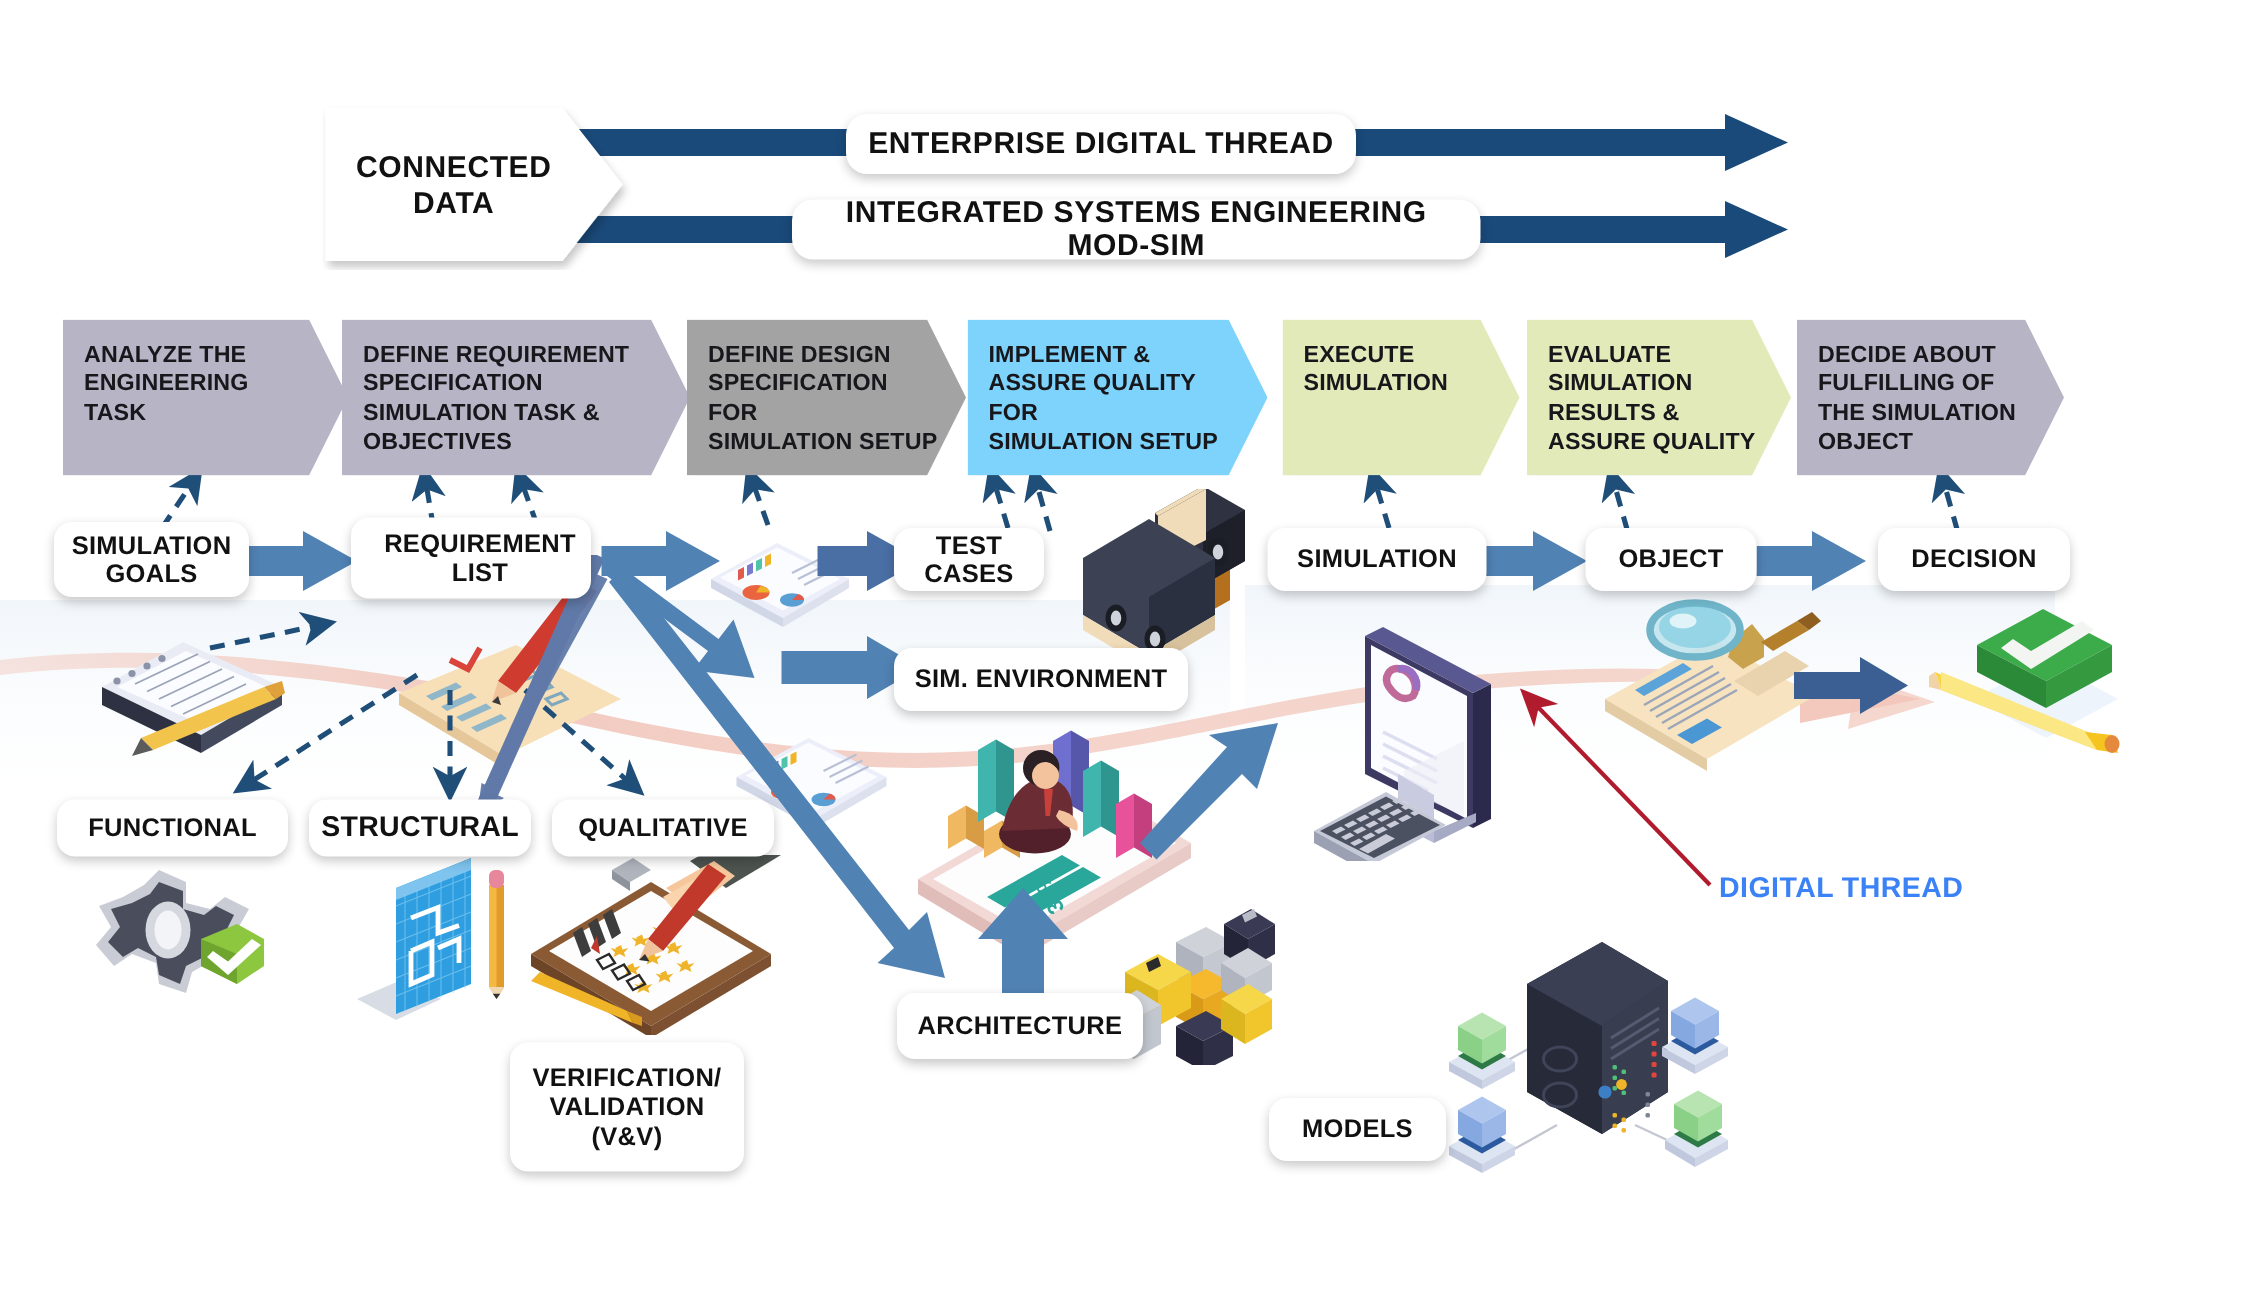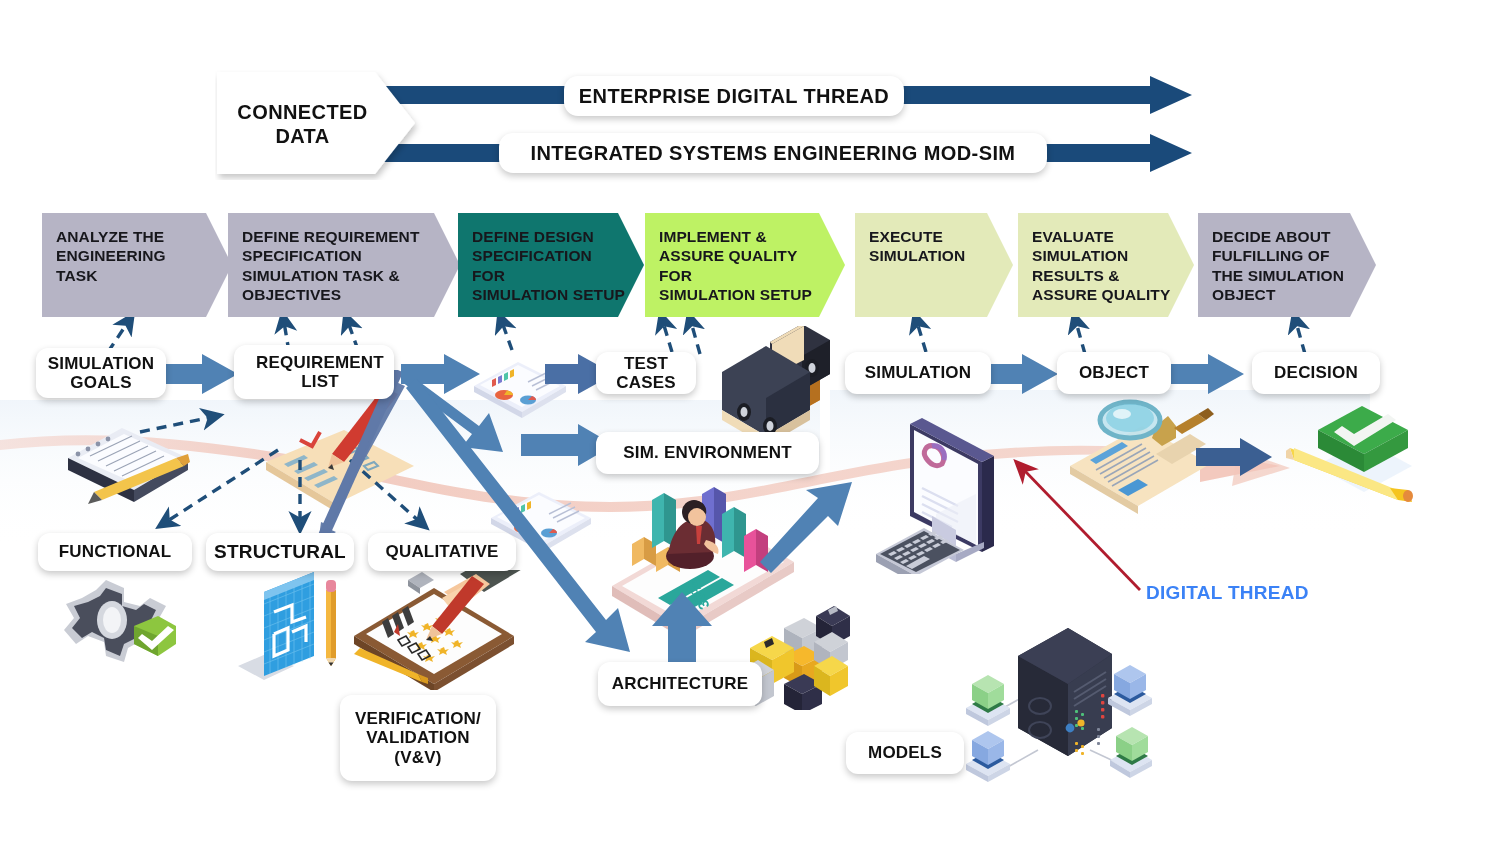--- a/index.html
+++ b/index.html
@@ -122,32 +122,32 @@
   <svg class="abs" style="left:380px;top:76px;width:820px;height:38px;z-index:10">
     <path d="M0,10 L770,10 L770,0 L812,19 L770,38 L770,28 L0,28 Z" fill="#1a4a7a"></path>
   </svg>
 
   <svg class="abs" style="left:380px;top:134px;width:820px;height:38px;z-index:10">
     <path d="M0,10 L770,10 L770,0 L812,19 L770,38 L770,28 L0,28 Z" fill="#1a4a7a"></path>
   </svg>
 
   <div class="pill hdr-pill abs" style="left:564px;top:76px;width:340px;height:40px;z-index:16">ENTERPRISE DIGITAL THREAD</div>
 
-  <div class="pill hdr-pill abs" style="left:499px;top:133px;width:548px;height:40px;z-index:16">INTEGRATED SYSTEMS  ENGINEERING MOD-SIM</div>
+  <div class="pill hdr-pill abs" style="left:528px;top:133px;width:459px;height:40px;z-index:16">INTEGRATED SYSTEMS  ENGINEERING MOD-SIM</div>
 
   <div class="chev gray" style="left: 42px; top: 213px; width: 190px; height: 104px; background: rgb(182, 180, 197);">
     <span class="ctext">ANALYZE THE<br>ENGINEERING<br>TASK</span>
   </div>
   <div class="chev gray" style="left: 228px; top: 213px; width: 232px; height: 104px; background: rgb(182, 180, 197);">
     <span class="ctext">DEFINE REQUIREMENT<br>SPECIFICATION<br>SIMULATION TASK &amp;<br>OBJECTIVES</span>
   </div>
-  <div class="chev green" style="left: 458px; top: 213px; width: 186px; height: 104px; background: #0f766e;">
+  <div class="chev green" style="left: 458px; top: 213px; width: 186px; height: 104px; background: #a3a3a3;">
     <span class="ctext">DEFINE DESIGN<br>SPECIFICATION FOR<br>SIMULATION SETUP</span>
   </div>
-  <div class="chev green" style="left: 645px; top: 213px; width: 200px; height: 104px; background: #bef264;">
+  <div class="chev green" style="left: 645px; top: 213px; width: 200px; height: 104px; background: #7dd3fc;">
     <span class="ctext">IMPLEMENT &amp;<br>ASSURE QUALITY FOR<br>SIMULATION SETUP</span>
   </div>
   <div class="chev green" style="left: 855px; top: 213px; width: 158px; height: 104px; background: rgb(227, 234, 185);">
     <span class="ctext">EXECUTE<br>SIMULATION</span>
   </div>
   <div class="chev green" style="left: 1018px; top: 213px; width: 176px; height: 104px; background: rgb(227, 234, 185);">
     <span class="ctext">EVALUATE<br>SIMULATION<br>RESULTS &amp;<br>ASSURE QUALITY</span>
   </div>
   <div class="chev gray" style="left: 1198px; top: 213px; width: 178px; height: 104px; background: rgb(182, 180, 197);">
     <span class="ctext">DECIDE ABOUT<br>FULFILLING OF<br>THE SIMULATION<br>OBJECT</span>
@@ -700,21 +700,21 @@
   </div>
 
   <div class="pill abs" style="left:234px;top:345px;width:160px;height:54px;font-size:17px;padding-left:24px;">
     <span class="ml">REQUIREMENT<br>LIST</span>
   </div>
 
   <div class="pill abs" style="left:596px;top:352px;width:100px;height:42px;font-size:17px;">
     <span class="ml">TEST CASES</span>
   </div>
 
-  <div class="pill abs" style="left:596px;top:432px;width:223px;height:42px;font-size:17px;">
+  <div class="pill abs" style="left:596px;top:432px;width:196px;height:42px;font-size:17px;">
     <span class="ml">SIM. ENVIRONMENT</span>
   </div>
 
   <div class="pill abs" style="left:845px;top:352px;width:146px;height:42px;font-size:17px;">
     <span class="ml">SIMULATION</span>
   </div>
 
   <div class="pill abs" style="left:1057px;top:352px;width:114px;height:42px;font-size:17px;">
     <span class="ml">OBJECT</span>
   </div>

